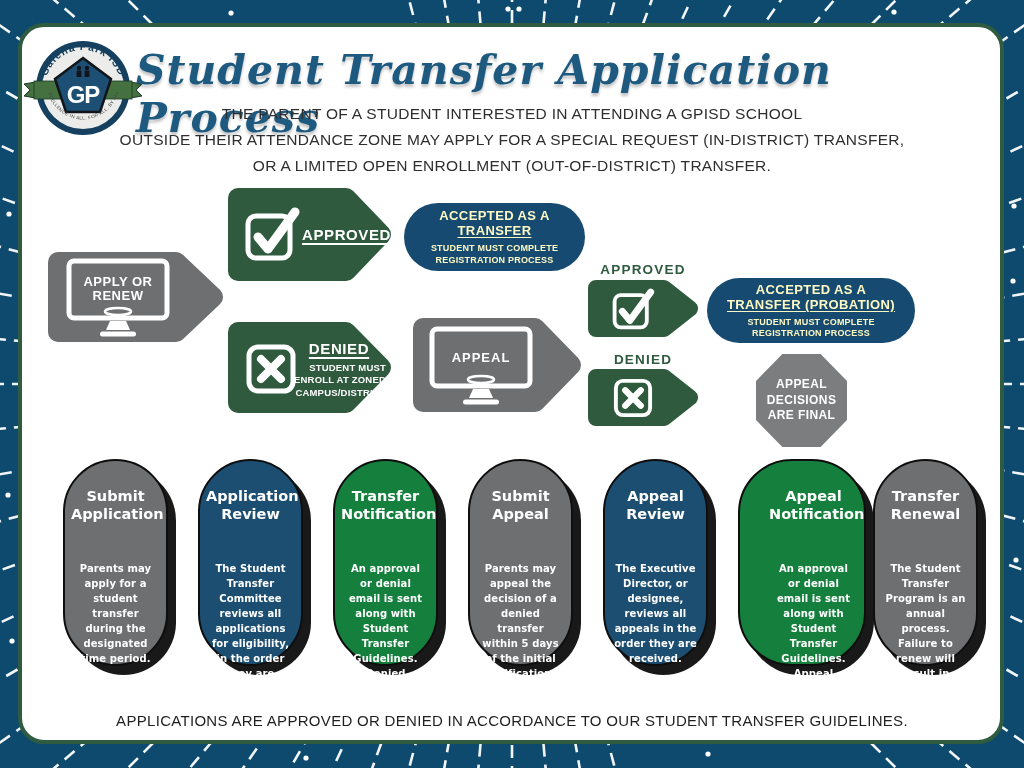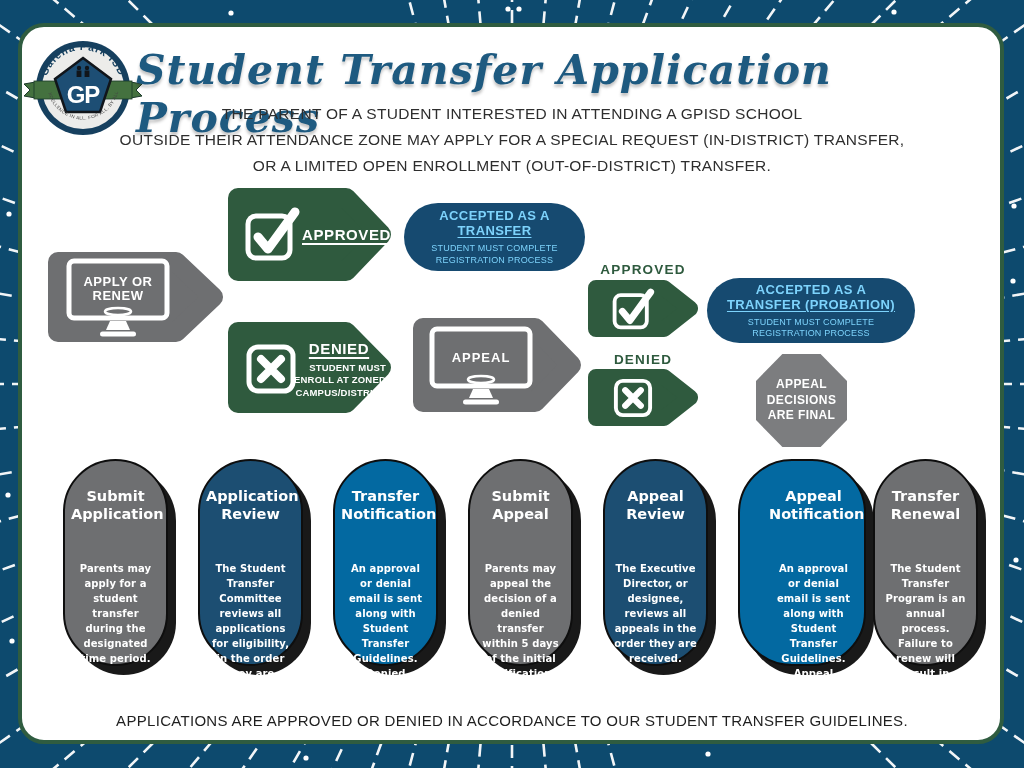--- a/index.html
+++ b/index.html
@@ -19,38 +19,38 @@
             font-size:15.5px;font-weight:500;line-height:26px;letter-spacing:.3px;}
 
   
   .node{position:absolute;z-index:3;}
   .node svg.shape{position:absolute;left:0;top:0;}
   .node .overlay{position:absolute;z-index:2;}
   .arrow-label{color:#fff;font-weight:bold;letter-spacing:.6px;
                text-decoration:underline;text-underline-offset:3px;text-decoration-thickness:2px;}
   .arrow-sub{color:#fff;font-weight:bold;font-size:9.5px;line-height:1.3;white-space:pre-line;
              text-align:center;letter-spacing:.2px;}
-  .bluepill{background:#164A70;border-radius:34px;color:#7dd3fc;text-align:center;
+  .bluepill{background:#164A70;border-radius:34px;color:#fef9c3;text-align:center;
             display:flex;flex-direction:column;justify-content:center;}
   .bluepill .l1{font-weight:bold;font-size:13px;letter-spacing:.4px;}
   .bluepill .l2{font-weight:bold;font-size:13px;letter-spacing:.4px;
                 text-decoration:underline;text-underline-offset:2px;}
-  .bluepill .sub{font-weight:normal;font-size:9px;line-height:1.25;margin-top:5px;letter-spacing:.2px;}
+  .bluepill .sub{font-weight:bold;font-size:9px;line-height:1.25;margin-top:5px;letter-spacing:.2px;}
   .side-label{color:#2E5A3E;font-weight:bold;font-size:13.5px;letter-spacing:1.2px;text-align:center;}
   .octagon{background:#7C7D7F;clip-path:polygon(29% 0,71% 0,100% 29%,100% 71%,71% 100%,29% 100%,0 71%,0 29%);
            display:flex;align-items:center;justify-content:center;text-align:center;
            color:#fff;font-weight:bold;font-size:12px;line-height:1.3;letter-spacing:.4px;white-space:pre-line;}
 
   
   .step{position:absolute;top:459px;width:101px;height:203px;border-radius:54px;
         border:2px solid #0e0e0e;box-shadow:8px 9px 0 #191919;z-index:3;
         color:#fff;text-align:center;font-family:"DejaVu Sans",sans-serif;}
   .step.gray{background:#6E6F71;}
   .step.blue{background:#1C4E72;}
-  .step.green{background:#0369a1;}
+  .step.green{background:#15803d;}
   .step-title{margin-top:26px;height:42px;font-size:14.5px;font-weight:bold;line-height:1.25;padding:0 6px;}
   .step-body{margin-top:32px;font-size:10px;font-weight:bold;line-height:1.5;padding:0 9px;letter-spacing:.1px;}
 
   .footer{left:0;top:712px;width:1024px;text-align:center;font-size:15px;color:#1f1f1f;
           font-weight:500;letter-spacing:.3px;}
   svg text{font-family:"Liberation Sans",sans-serif;}
 </style>
 </head>
 <body>
 

